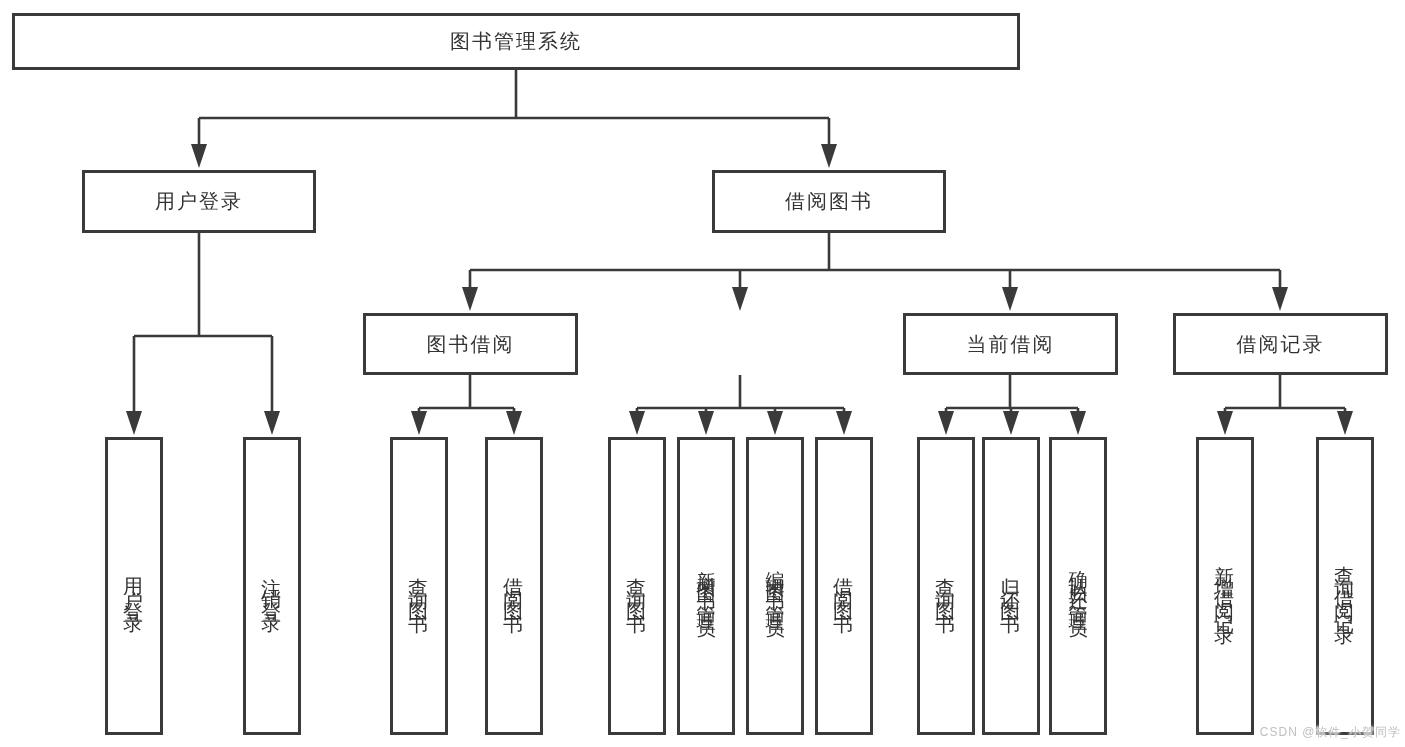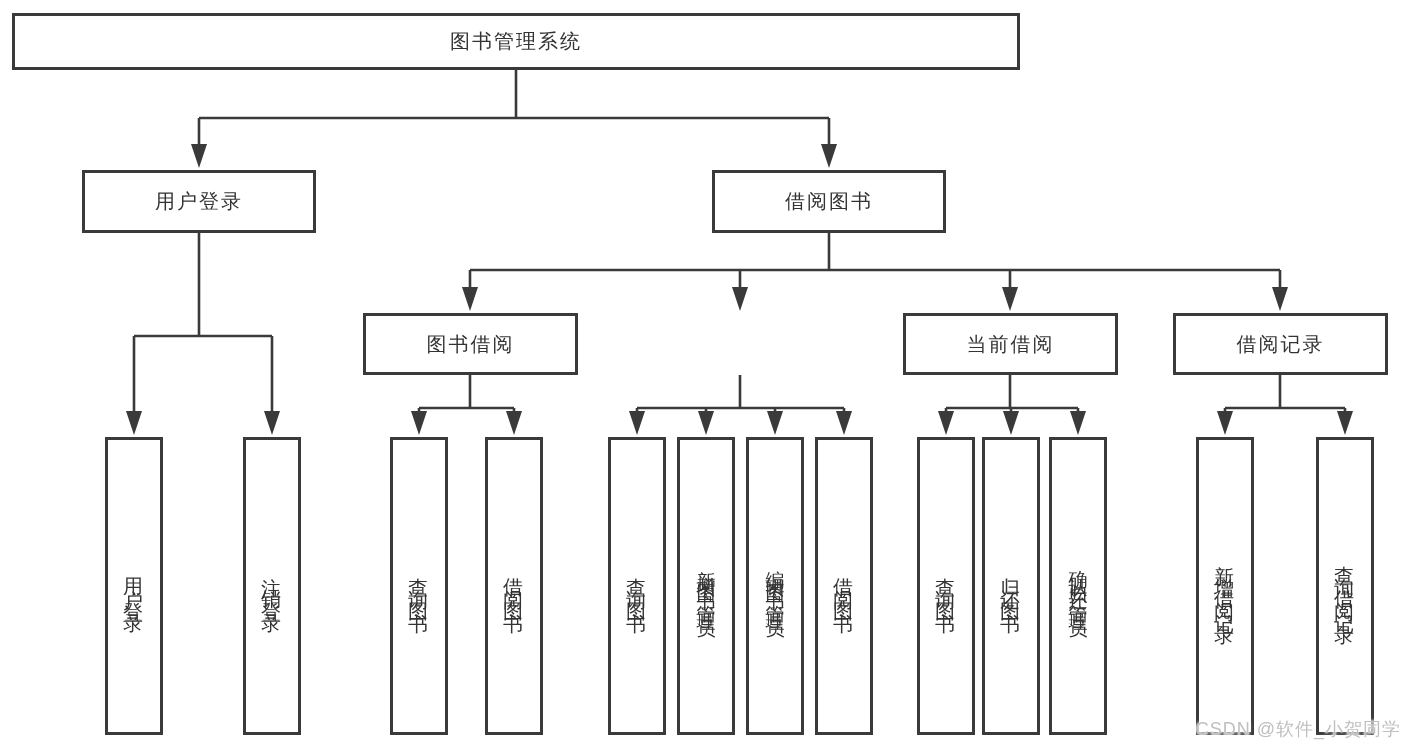--- a/index.html
+++ b/index.html
@@ -15,21 +15,21 @@
     border:3px solid var(--line,#3a3a3a);color:var(--text,#333333);
     display:flex;align-items:center;justify-content:center;white-space:nowrap;
   }
   .hbox{font-size:20px;letter-spacing:2px;}
   .vbox{
     top:437px;height:298px;width:58px;font-size:20px;
     writing-mode:vertical-rl;text-orientation:mixed;letter-spacing:12px;
   }
   .vbox.long{letter-spacing:7px;font-size:19px;}
   #watermark{
-    position:absolute;right:4px;bottom:6px;font-size:18px;letter-spacing:1px;
+    position:absolute;right:4px;bottom:6px;font-size:12px;letter-spacing:1px;
     color:var(--watermark,#bfbfbf);z-index:5;
     text-shadow:0 0 2px #fff,0 0 3px #fff,0 0 4px #fff;
   }
 </style>
 </head>
 <body>
 
 <div id="canvas">
 
   <svg id="connectors" width="1405" height="747">

